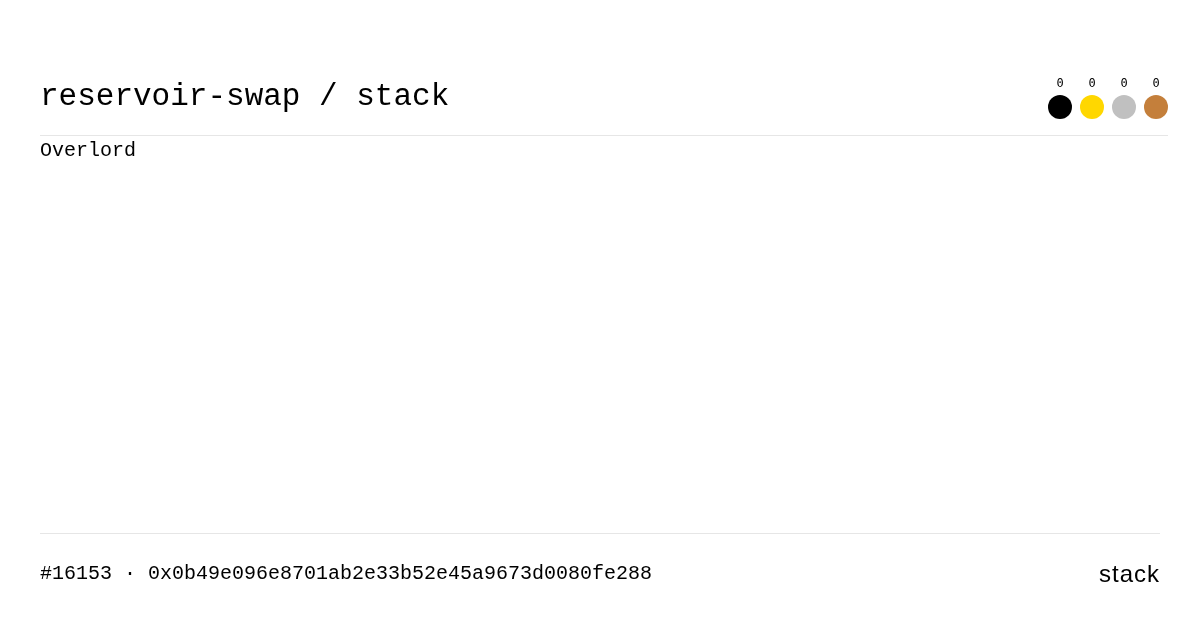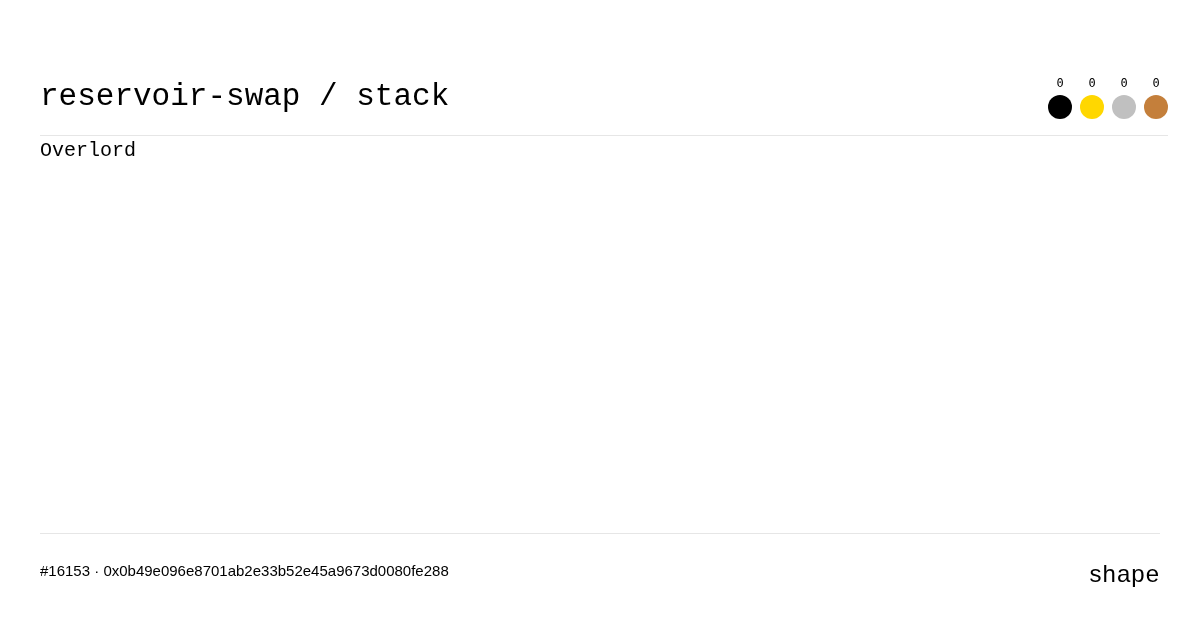--- a/index.html
+++ b/index.html
@@ -26,22 +26,22 @@
     .medal-dot { width: 24px; height: 24px; border-radius: 50%; }
     .subtitle {
       position: absolute; left: 40px; top: 139px; font-size: 20px;
       font-family: Liberation Mono, monospace;
     }
     .footer {
       position: absolute; left: 40px; right: 40px; top: 533px; height: 97px;
       border-top: 1px solid #e6e6e6;
     }
     .footer-id {
-      position: absolute; left: 0; top: 28px; font-size: 15px; white-space: nowrap;
-      font-family: Liberation Sans, sans-serif;
+      position: absolute; left: 0; top: 28px; font-size: 20px; white-space: nowrap;
+      font-family: Liberation Mono, monospace;
     }
     .brand {
       position: absolute; right: 0; top: 26px; font-size: 24px;
       font-family: "Liberation Sans", "DejaVu Sans", sans-serif;
       letter-spacing: 1px;
     }
   </style>
 </head>
 <body>
 
@@ -64,14 +64,14 @@
       <span class="medal-count">0</span>
       <span class="medal-dot" style="background:#C47F3B"></span>
     </div>
   </div>
 </div>
 
 <div class="subtitle">Overlord</div>
 
 <div class="footer">
   <div class="footer-id">#16153 · 0x0b49e096e8701ab2e33b52e45a9673d0080fe288</div>
-  <div class="brand">shape</div>
+  <div class="brand">stack</div>
 </div>
 
 </body></html>

